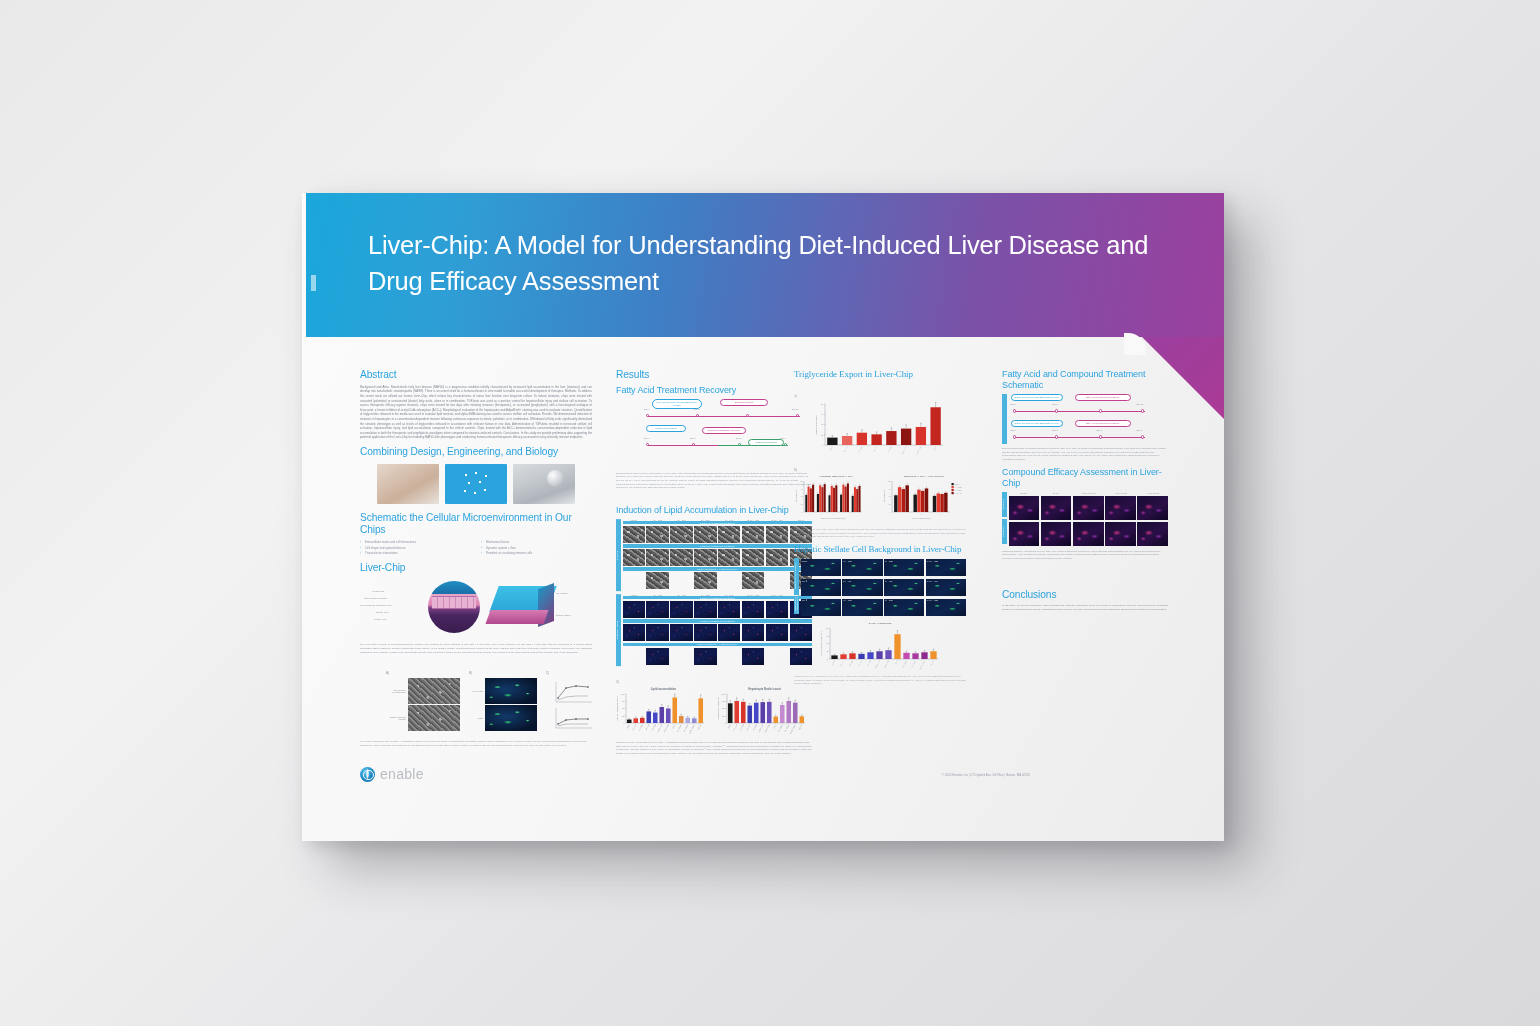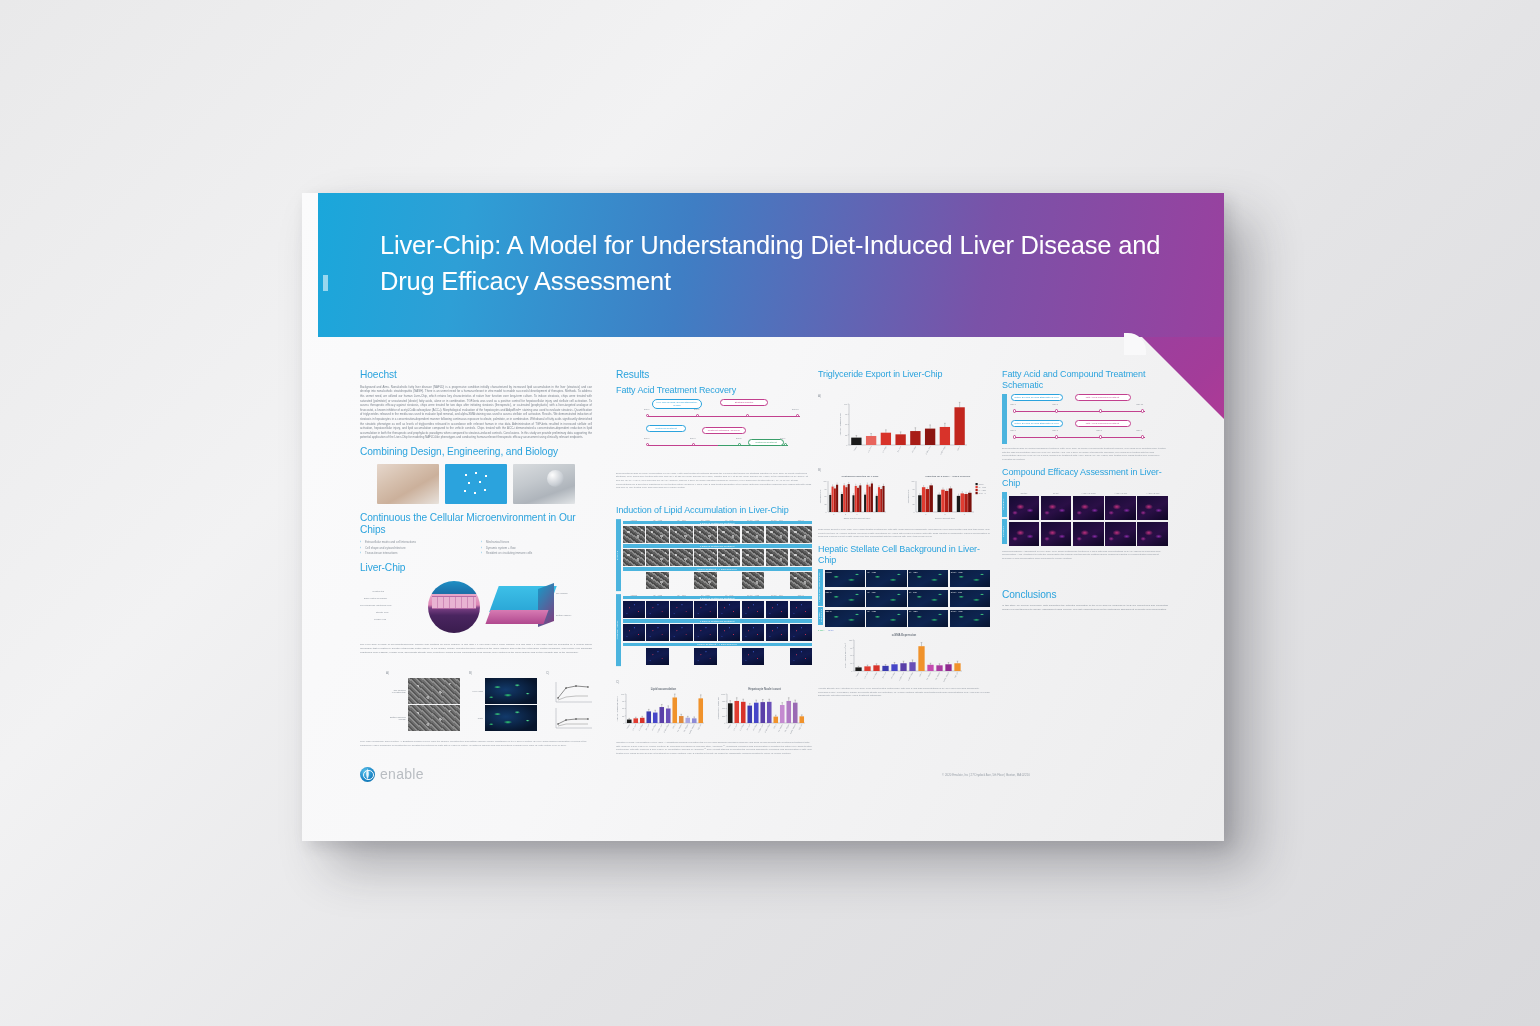--- a/index.html
+++ b/index.html
@@ -20,21 +20,21 @@
     box-shadow: 28px 26px 46px rgba(40,40,50,0.30), 6px 6px 14px rgba(40,40,50,0.14);
     background: #fff;
   }
   #poster {
     position: absolute; left: 302px; top: 193px;
     width: 922px; height: 648px;
     background: linear-gradient(120deg, #fbfbfc 0%, #f7f7f8 45%, #ececed 100%);
     overflow: hidden;
   }
   #header-band {
-    position: absolute; left: 16px; top: 0; width: 922px; height: 144px;
+    position: absolute; left: 4px; top: 0; width: 922px; height: 144px;
     background: linear-gradient(100deg, #1aa7db 0%, #2e9fd6 16%, #3f7ec4 40%, #7a52a8 72%, #9c3f9e 100%);
   }
   #header-notch {
     position: absolute; right: 0; top: 144px; width: 82px; height: 82px;
     background: linear-gradient(135deg, #9c3f9e 0%, #a33c99 60%, #ae3a96 100%);
     clip-path: polygon(100% 0, 100% 100%, 0 0);
   }
   #notch-curve {
     position: absolute; right: 78px; top: 140px;
     width: 22px; height: 22px;
@@ -48,21 +48,21 @@
   }
   #title-tick {
     position: absolute; left: 5px; top: 82px; width: 5px; height: 16px;
     background: rgba(255,255,255,0.55);
   }
 
   
   .col { position: absolute; top: 176px; }
   #col-left  { left: 58px;  width: 232px; }
   #col-mid   { left: 314px; width: 196px; }
-  #col-mid2  { left: 516px; width: 172px; }
+  #col-mid2  { left: 492px; width: 172px; font-family: Liberation Serif, serif; }
   #col-right { left: 700px; width: 166px; }
 
   h2.sec {
     color: #2ba3dd; font-size: 10.2px; font-weight: 400;
     line-height: 1.25; margin-bottom: 3px; letter-spacing: -0.1px;
   }
   h3.sub {
     color: #2ba3dd; font-size: 9px; font-weight: 400;
     line-height: 1.22; margin-bottom: 3px; letter-spacing: -0.1px;
   }
@@ -270,31 +270,31 @@
 
   <div id="header-band">
     <div id="title-tick"></div>
     <div id="poster-title">Liver-Chip: A Model for Understanding Diet-Induced Liver Disease and Drug Efficacy Assessment</div>
   </div>
   <div id="header-notch"></div>
   <div id="notch-curve"></div>
 
   <div class="col" id="col-left">
 
-    <h2 class="sec">Hoechst</h2>
+    <h2 class="sec">Abstract</h2>
     <p class="body">Background and Aims. Nonalcoholic fatty liver disease (NAFLD) is a progressive condition initially characterized by increased lipid accumulation in the liver (steatosis) and can develop into nonalcoholic steatohepatitis (NASH). There is an unmet need for a human-relevant in vitro model to enable successful development of therapies. Methods. To address this unmet need, we utilized our human Liver-Chip, which retains key characteristics of native liver function over long-term culture. To induce steatosis, chips were treated with saturated (palmitate) or unsaturated (oleate) fatty acids, alone or in combination. TGF-beta was used as a positive control for hepatocellular injury and stellate cell activation. To assess therapeutic efficacy against steatosis, chips were treated for two days after initiating steatosis (therapeutic), or co-treated (prophylactic) with a liver-targeted analogue of firsocostat, a known inhibitor of acetyl-CoA carboxylase (ACC-i). Morphological evaluation of the hepatocytes and AdipoRed™ staining was used to evaluate steatosis. Quantification of triglycerides released in the media was used to evaluate lipid removal, and alpha-SMA staining was used to assess stellate cell activation. Results. We demonstrated induction of steatosis in hepatocytes in a concentration-dependent manner following continuous exposure to oleate, palmitate, or in combination. Withdrawal of fatty acids significantly diminished the steatotic phenotype as well as levels of triglycerides released in accordance with relevant human in vivo data. Administration of TGF-beta resulted in increased stellate cell activation, hepatocellular injury, and lipid accumulation compared to the vehicle controls. Chips treated with the ACC-i demonstrated a concentration-dependent reduction in lipid accumulation in both the therapeutic and prophylactic paradigms when compared to steatosis-induced controls. Conclusions. In this study we provide preliminary data supporting the potential application of the Liver-Chip for modeling NAFLD-like phenotypes and conducting human-relevant therapeutic efficacy assessment using clinically relevant endpoints.</p>
 
     <h2 class="sec" style="margin-top:6px">Combining Design, Engineering, and Biology</h2>
     <div class="triple-img">
       <div class="ti-1"></div>
       <div class="ti-2"></div>
       <div class="ti-3"></div>
     </div>
 
-    <h2 class="sec">Continuous the Cellular Microenvironment in Our Chips</h2>
+    <h2 class="sec">Schematic the Cellular Microenvironment in Our Chips</h2>
     <div class="bullet-cols">
       <ul class="bul">
         <li>Extracellular matrix and cell interactions</li>
         <li>Cell shape and cytoarchitecture</li>
         <li>Tissue-tissue interactions</li>
       </ul>
       <ul class="bul">
         <li>Mechanical forces</li>
         <li>Dynamic system + flow</li>
         <li>Resident or circulating immune cells</li>

